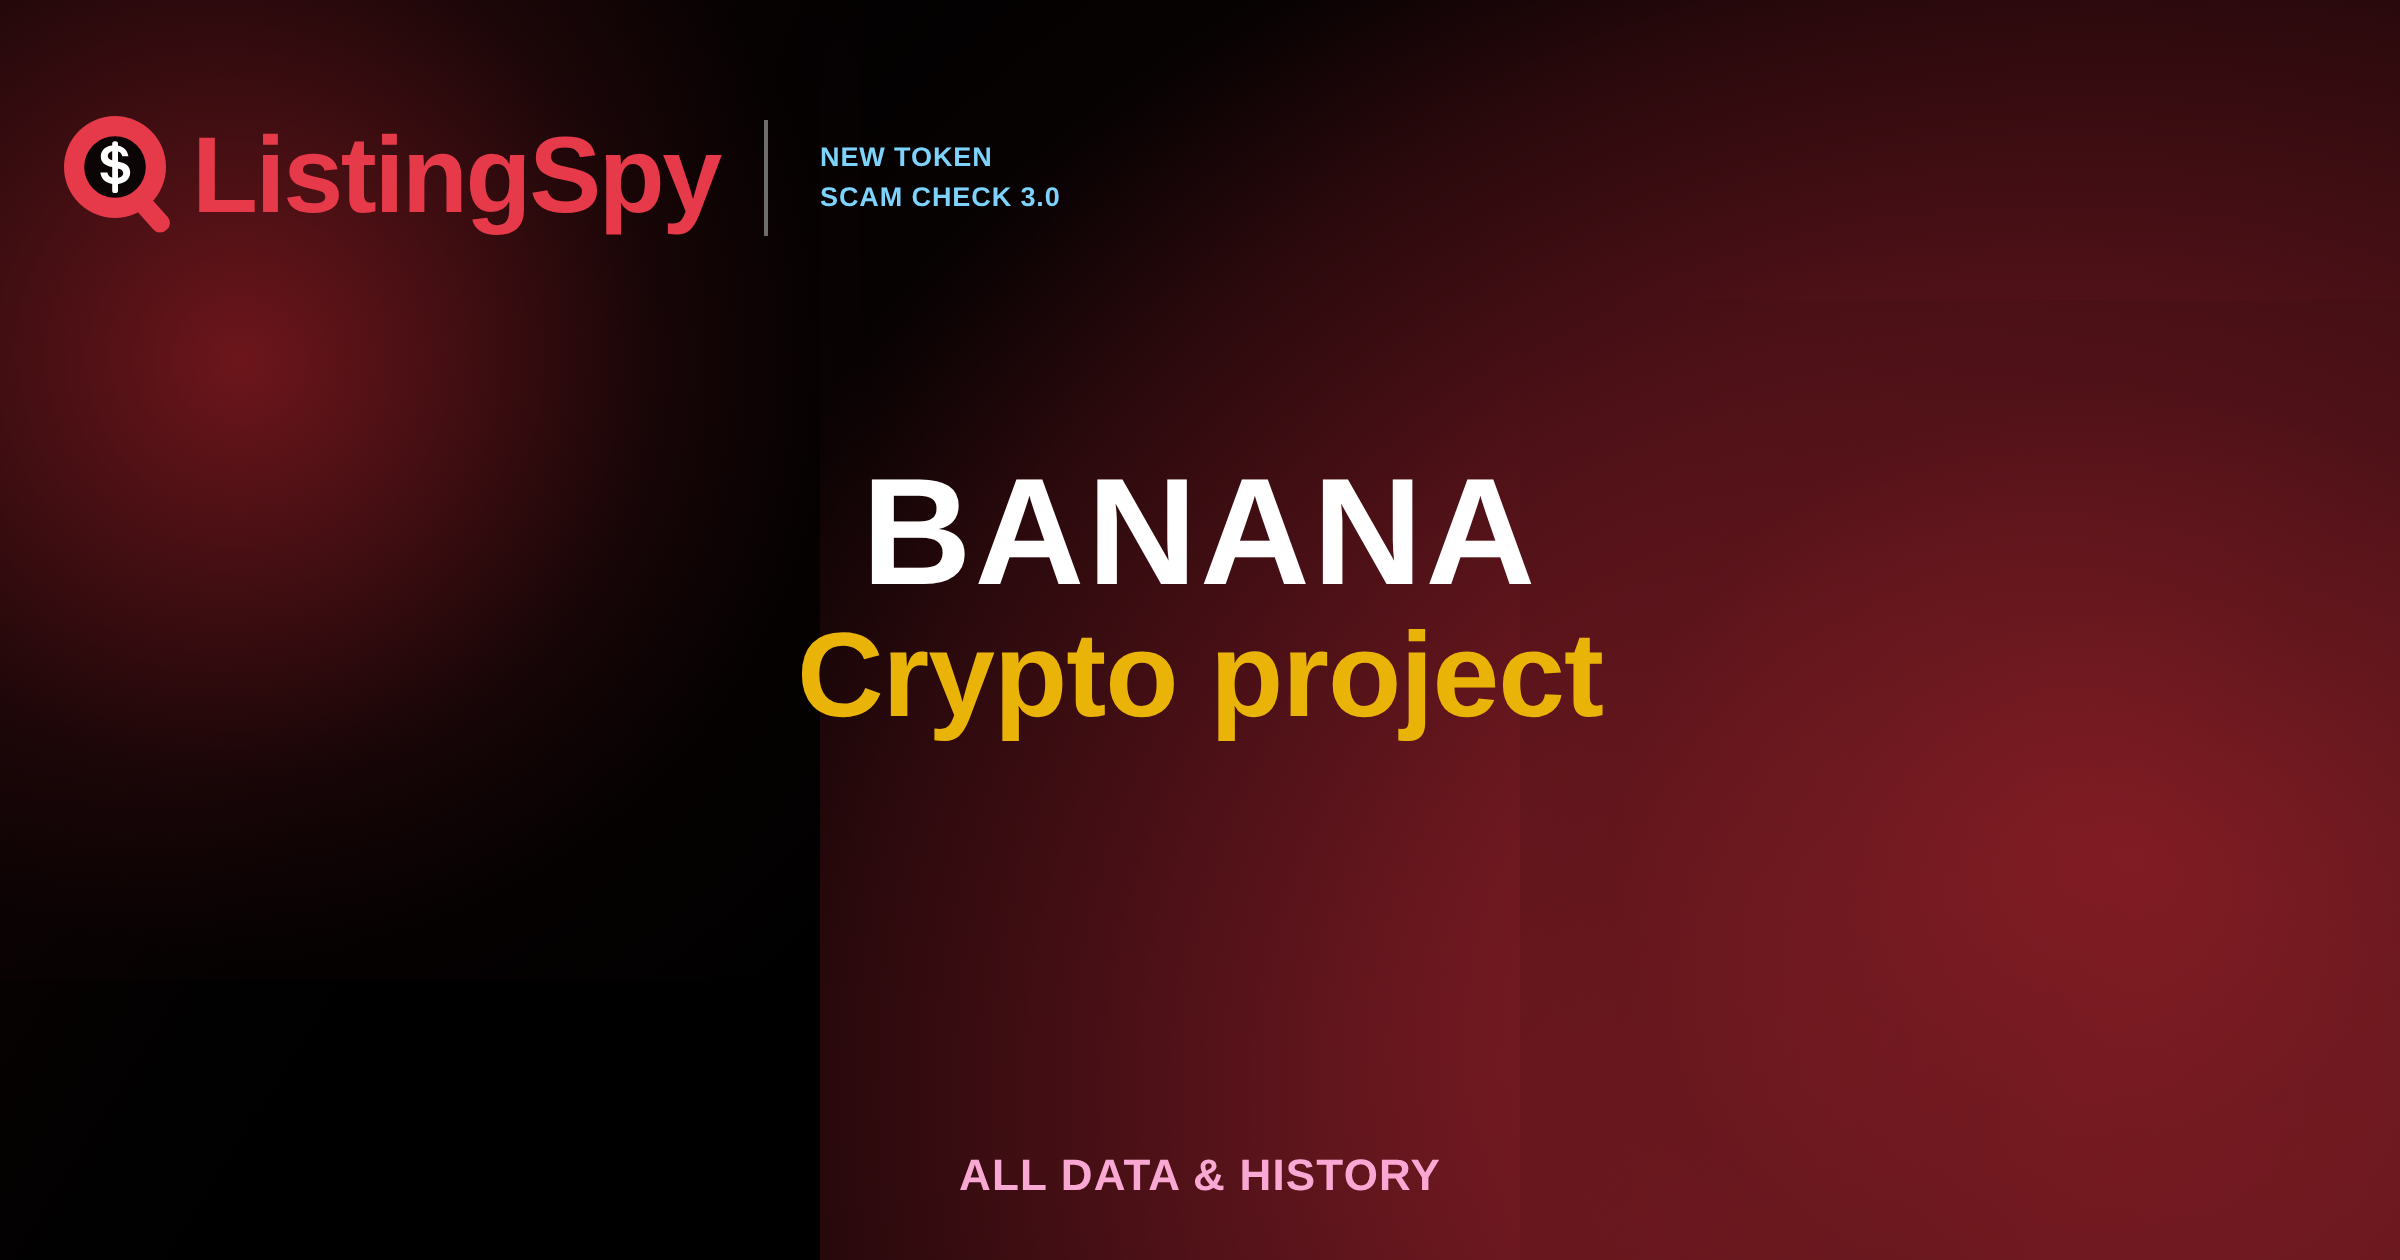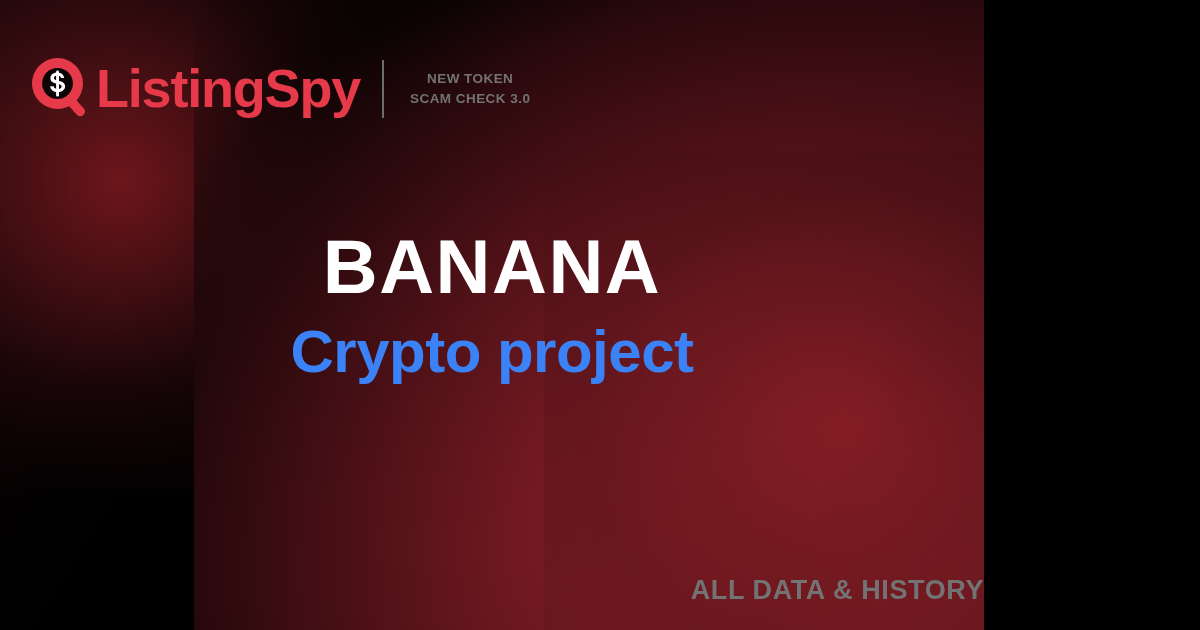--- a/index.html
+++ b/index.html
@@ -7,21 +7,21 @@
 
   html, body {
     width: 1200px;
     height: 630px;
     overflow: hidden;
     background: #000000;
   }
 
   .banner {
     position: relative;
-    width: 984px;
+    width: 1200px;
     height: 630px;
     background: #000000;
     overflow: hidden;
     font-family: "Liberation Sans", sans-serif;
   }
 
   
   .glow {
     position: absolute;
     pointer-events: none;
@@ -113,27 +113,26 @@
 
   .brand-divider {
     width: 2px;
     height: 58px;
     margin: 0 26px 0 22px;
     background: #6d6d6d;
     flex: 0 0 2px;
   }
 
   .brand-tagline {
-    color: #737373;
+    color: #7dd3fc;
     font-size: 13.5px;
     font-weight: 700;
     line-height: 1.47;
     letter-spacing: 0.45px;
     white-space: nowrap;
-    text-align: center;
   }
   .brand-tagline div { white-space: nowrap; }
 
   
   .hero {
     position: absolute;
     left: 0;
     right: 0;
     top: 228px;
     text-align: center;
@@ -143,46 +142,44 @@
   .hero-token {
     color: #ffffff;
     font-size: 76px;
     font-weight: 700;
     letter-spacing: 1.5px;
     line-height: 1.02;
     white-space: nowrap;
   }
 
   .hero-subtitle {
-    color: #3b82f6;
+    color: #eab308;
     font-size: 60px;
     font-weight: 700;
     letter-spacing: -0.5px;
     line-height: 1.05;
-    margin-top: 14px;
     white-space: nowrap;
   }
 
   
   .footer {
     position: absolute;
     left: 0;
     right: 0;
     top: 575px;
     text-align: center;
     z-index: 5;
   }
 
   .footer-text {
-    color: #737373;
-    font-size: 27px;
+    color: #f9a8d4;
+    font-size: 22px;
     font-weight: 700;
     letter-spacing: 0.6px;
     white-space: nowrap;
-    text-align: right;
   }
 </style>
 </head>
 <body>
 
 <div class="banner">
 
   <div class="glow glow-tl"></div>
   <div class="glow glow-br"></div>
   <div class="glow glow-r"></div>

